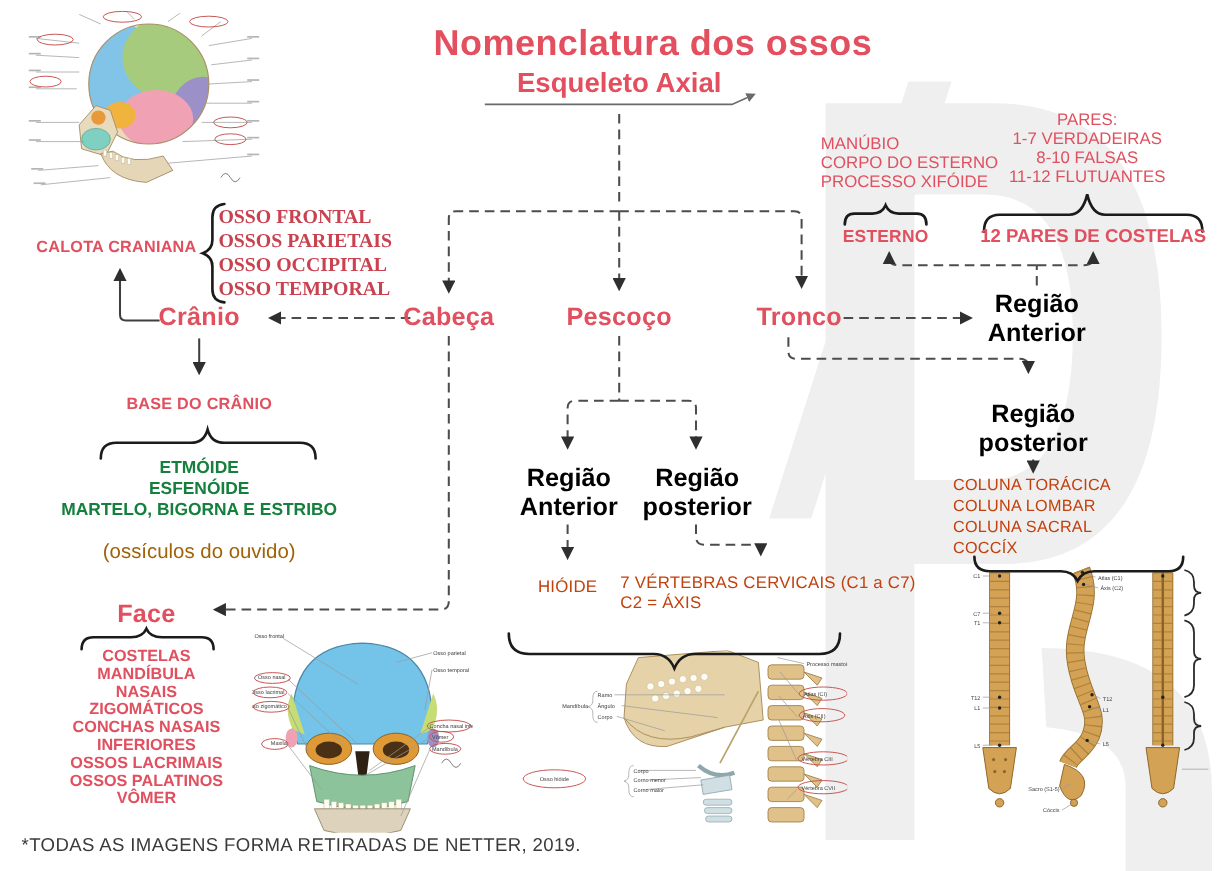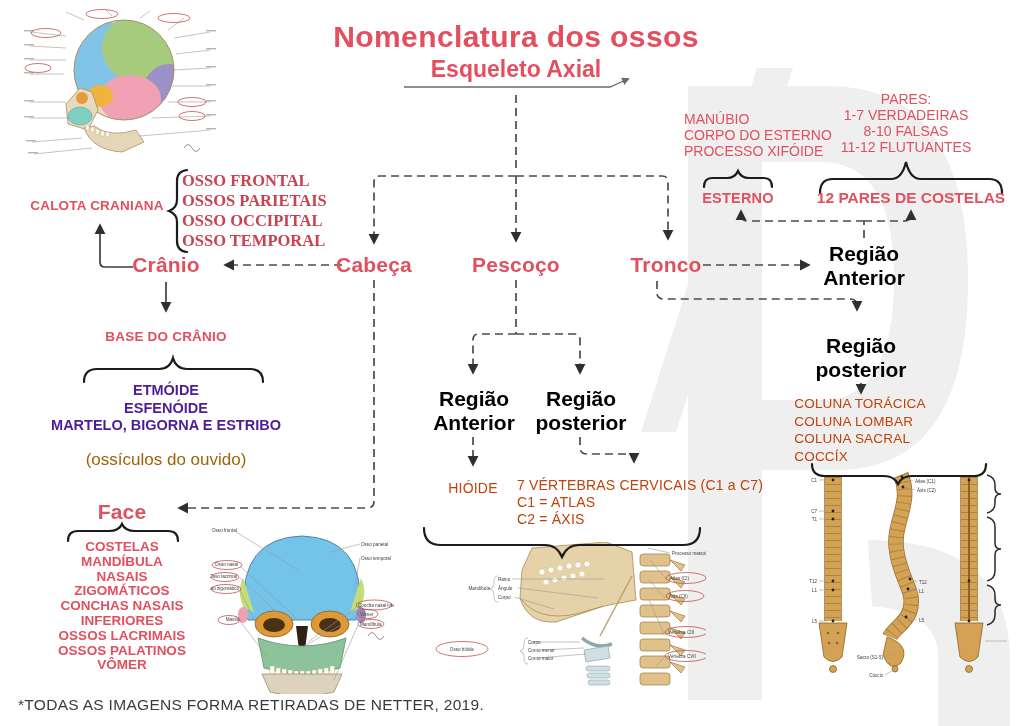--- a/index.html
+++ b/index.html
@@ -9,21 +9,21 @@
   .ctr{transform:translateX(-50%)}
   svg.layer{position:absolute;left:0;top:0}
   .big-title{font-size:30px;font-weight:bold;color:#e34f5e;letter-spacing:.4px}
   .sub-title{font-size:23px;font-weight:bold;color:#e34f5e}
   .node{font-size:21px;font-weight:bold;color:#e0505f;letter-spacing:.2px}
   .node2{font-size:21px;font-weight:bold;color:#000000;line-height:24px;text-align:center}
   .lbl{font-size:13.5px;font-weight:bold;color:#e0505f;letter-spacing:.2px}
   .lbl-md{font-size:14px;font-weight:normal;color:#e0505f;line-height:16px}
   .lbl-lg{font-size:15.5px;font-weight:bold;color:#e0505f}
   .stack{text-align:center}
-  .bones{font-size:14.5px;font-weight:bold;color:#4c1d95;line-height:17.5px;text-align:center}
+  .bones{font-size:14.5px;font-weight:bold;color:#15803d;line-height:17.5px;text-align:center}
   .light{font-size:14px;font-weight:normal;color:#c2410c;letter-spacing:.2px;line-height:17px;text-align:left}
   .note{font-size:17px;color:#a16207}
   .serif-list{font-family:"Liberation Serif",serif;font-weight:bold;font-size:16.5px;
               color:#ca4150;line-height:20px}
   .footnote{font-size:15.5px;color:#3a3a3a;letter-spacing:.3px}
   .dash{stroke:#4c4c4c;stroke-width:1.7;fill:none;stroke-dasharray:8 5}
   .sol{stroke:#3f3f3f;stroke-width:1.7;fill:none}
   .brc{stroke:#1b1b1b;stroke-width:2.2;fill:none;stroke-linecap:round}
   .fig-line{stroke:#9a9a9a;stroke-width:.6}
   .fig-txt{font-size:4.6px;fill:#3c3c3c;font-family:"Liberation Sans",sans-serif}
@@ -366,21 +366,21 @@
     <path class="sol" d="M861,383 V392" marker-end="url(#ah)"></path>
     <path class="brc" d="M187,170 Q177,171 177,181 L177,200 Q177,208 169,211 Q177,214 177,222 L177,241 Q177,251 187,252"></path>
     <path class="brc" d="M84,382 Q84,369 97,369 L159,369 Q170,369 173,358 Q176,369 187,369 L250,369 Q263,369 263,382"></path>
     <path class="brc" d="M68,541 Q68,531 78,531 L109,531 Q119,531 122,524 Q125,531 135,531 L168,531 Q178,531 178,541"></path>
     <path class="brc" d="M704,187 Q704,178 712,178 L727,178 Q735,178 738,171 Q741,178 749,178 L764,178 Q772,178 772,187"></path>
     <path class="brc" d="M820,193 Q820,179 833,179 L891,179 Q902,179 906,162 Q910,179 921,179 L989,179 Q1002,179 1002,193"></path>
     <path class="brc" d="M812,464 Q812,476 825,476 L884,476 Q894,476 898,484 Q902,476 912,476 L974,476 Q986,476 986,464"></path>
     <path class="brc" d="M424,528 Q424,545 441,545 L545,545 Q557,545 562,557 Q567,545 579,545 L683,545 Q700,545 700,528"></path>
   </svg>
 
-  <div class="abs ctr big-title" style="left:516px;top:20px">Nomenclatura dos ossos</div>
+  <div class="abs ctr big-title" style="left:544px;top:20px">Nomenclatura dos ossos</div>
   <div class="abs ctr sub-title" style="left:516px;top:56px">Esqueleto Axial</div>
 
   <div class="abs ctr lbl" style="left:97px;top:198px">CALOTA CRANIANA</div>
 
   <div class="abs serif-list" style="left:182px;top:171px">
     <div>OSSO FRONTAL</div>
     <div>OSSOS PARIETAIS</div>
     <div>OSSO OCCIPITAL</div>
     <div>OSSO TEMPORAL</div>
   </div>
@@ -415,21 +415,20 @@
     <div>Região</div>
     <div>Anterior</div>
   </div>
   <div class="abs ctr node2" style="left:581px;top:387px">
     <div>Região</div>
     <div>posterior</div>
   </div>
   <div class="abs ctr light" style="left:473px;top:480px">HIÓIDE</div>
   <div class="abs ctr light" style="left:640px;top:477px">
     <div>7 VÉRTEBRAS CERVICAIS (C1 a C7)</div>
-    <div>C1 = ATLAS</div>
     <div>C2 = ÁXIS</div>
   </div>
 
   <div class="abs lbl-md" style="left:684px;top:111px">
     <div>MANÚBIO</div>
     <div>CORPO DO ESTERNO</div>
     <div>PROCESSO XIFÓIDE</div>
   </div>
   <div class="abs ctr lbl-md stack" style="left:906px;top:91px">
     <div>PARES:</div>

